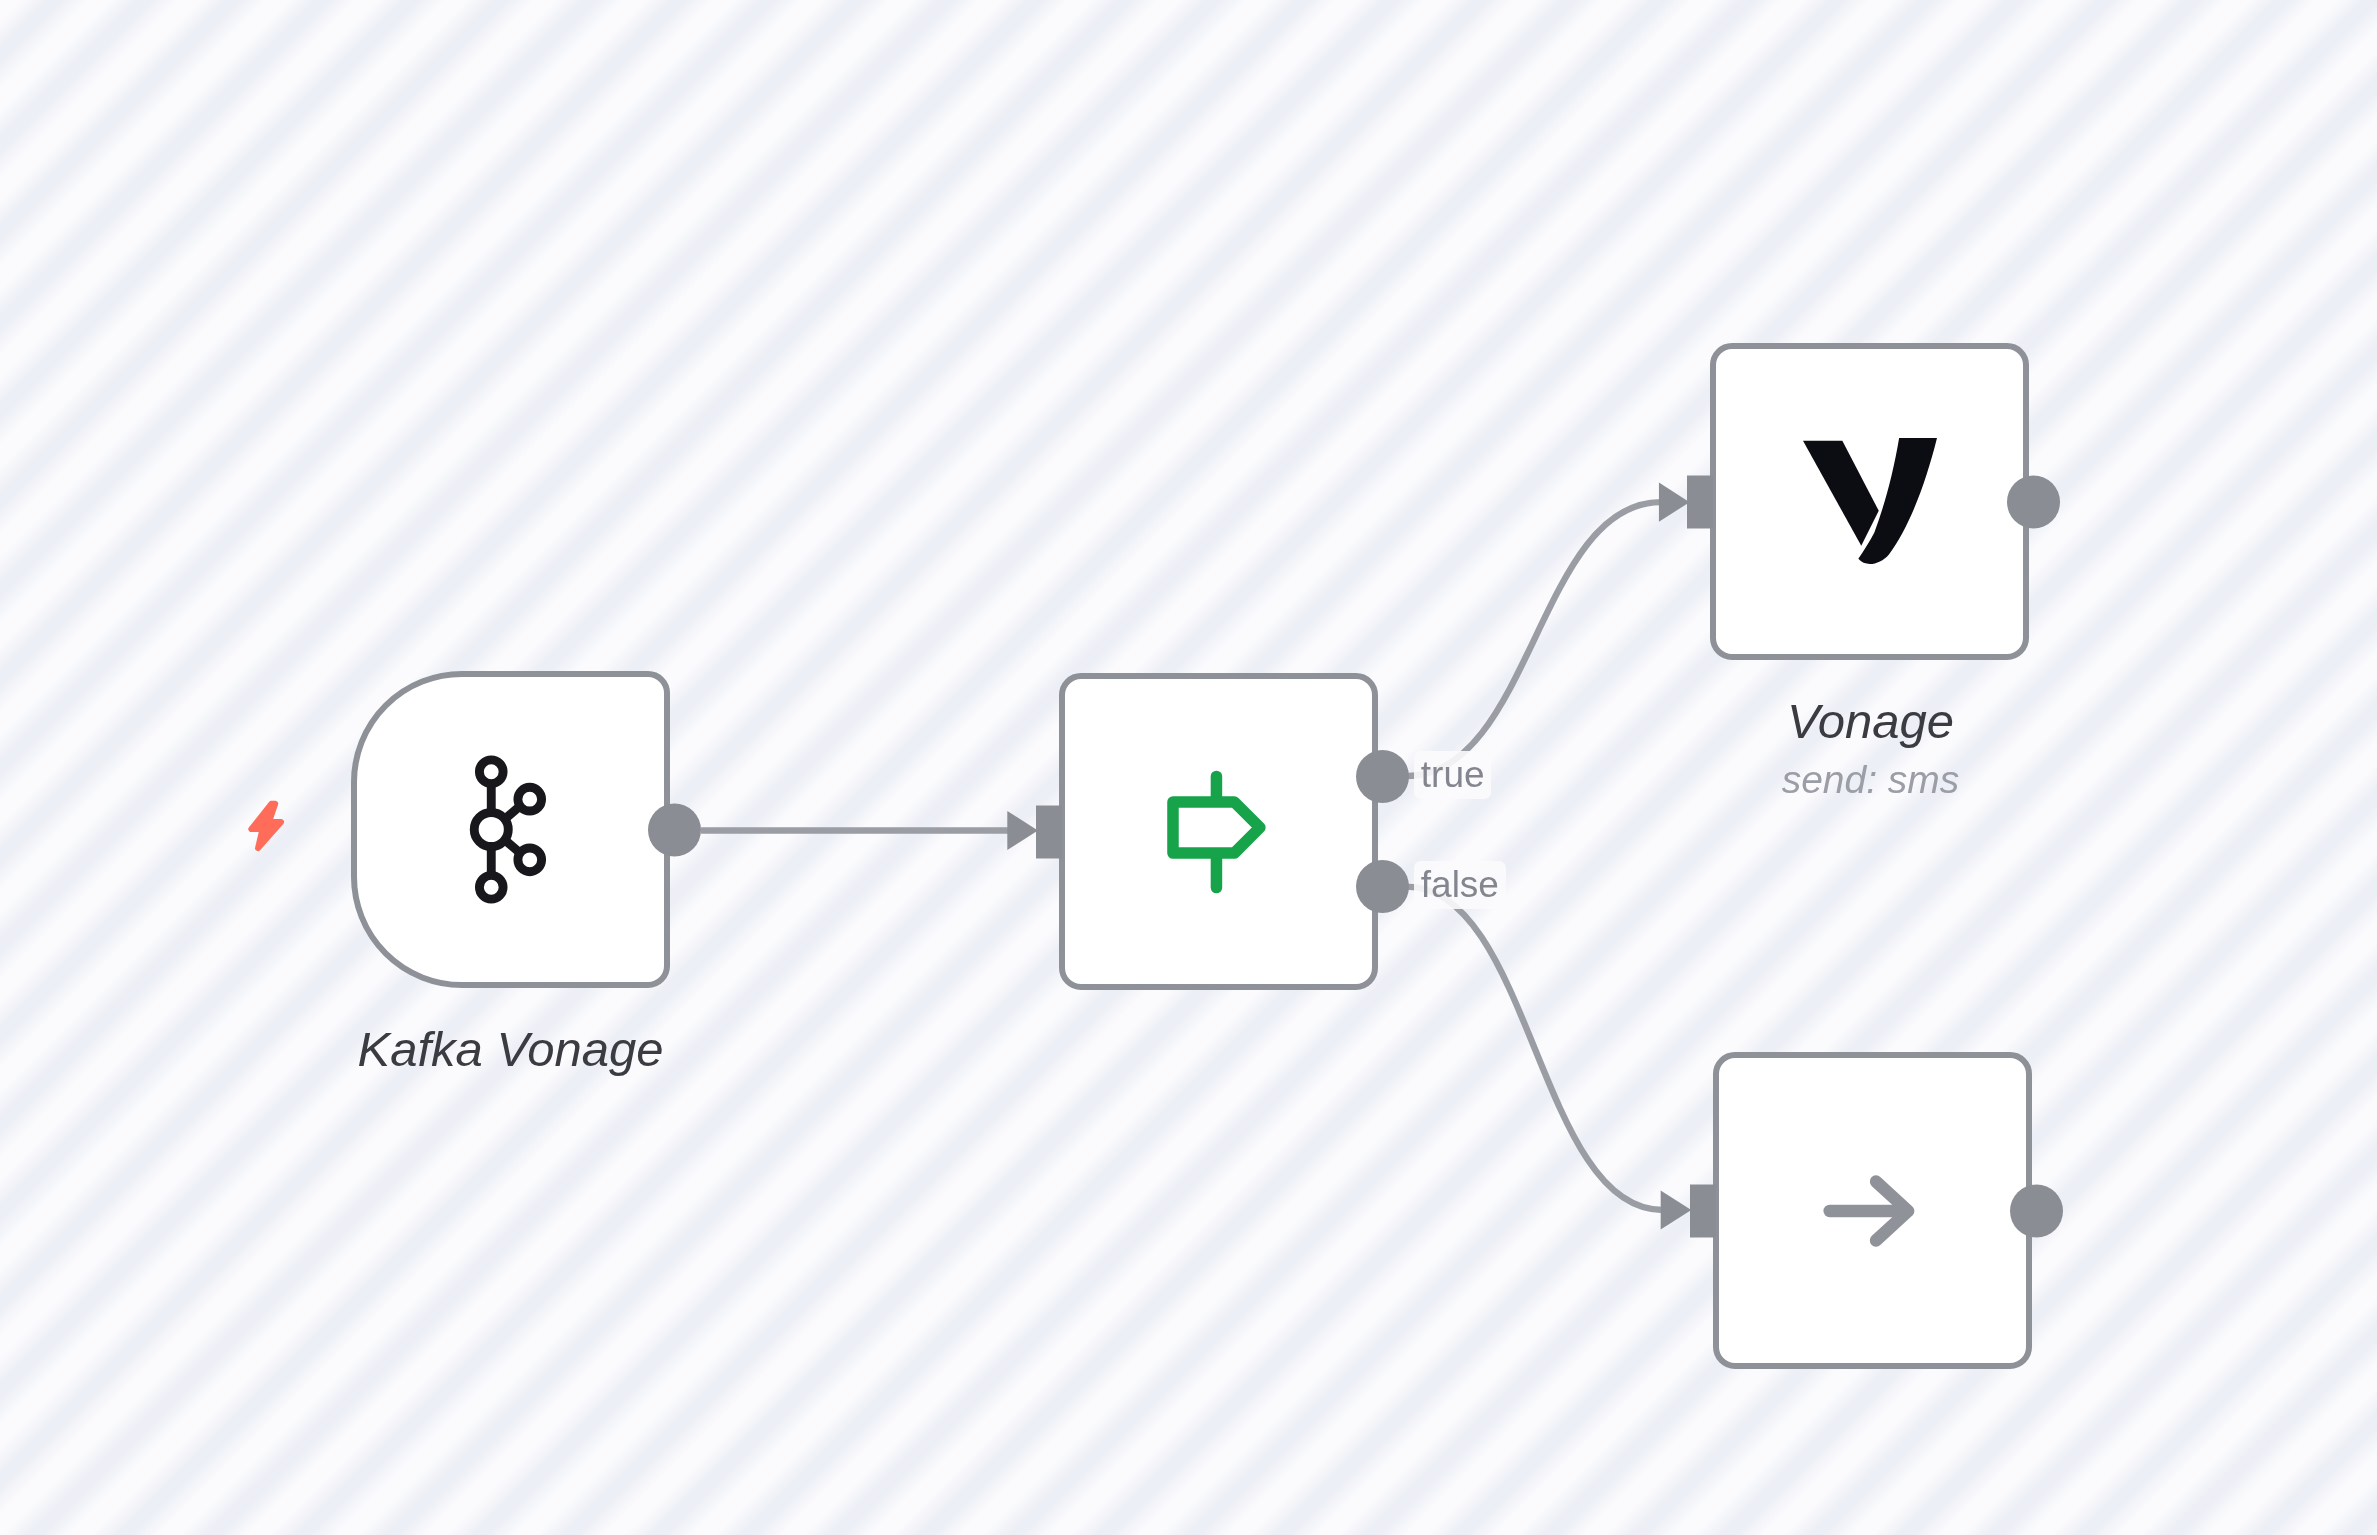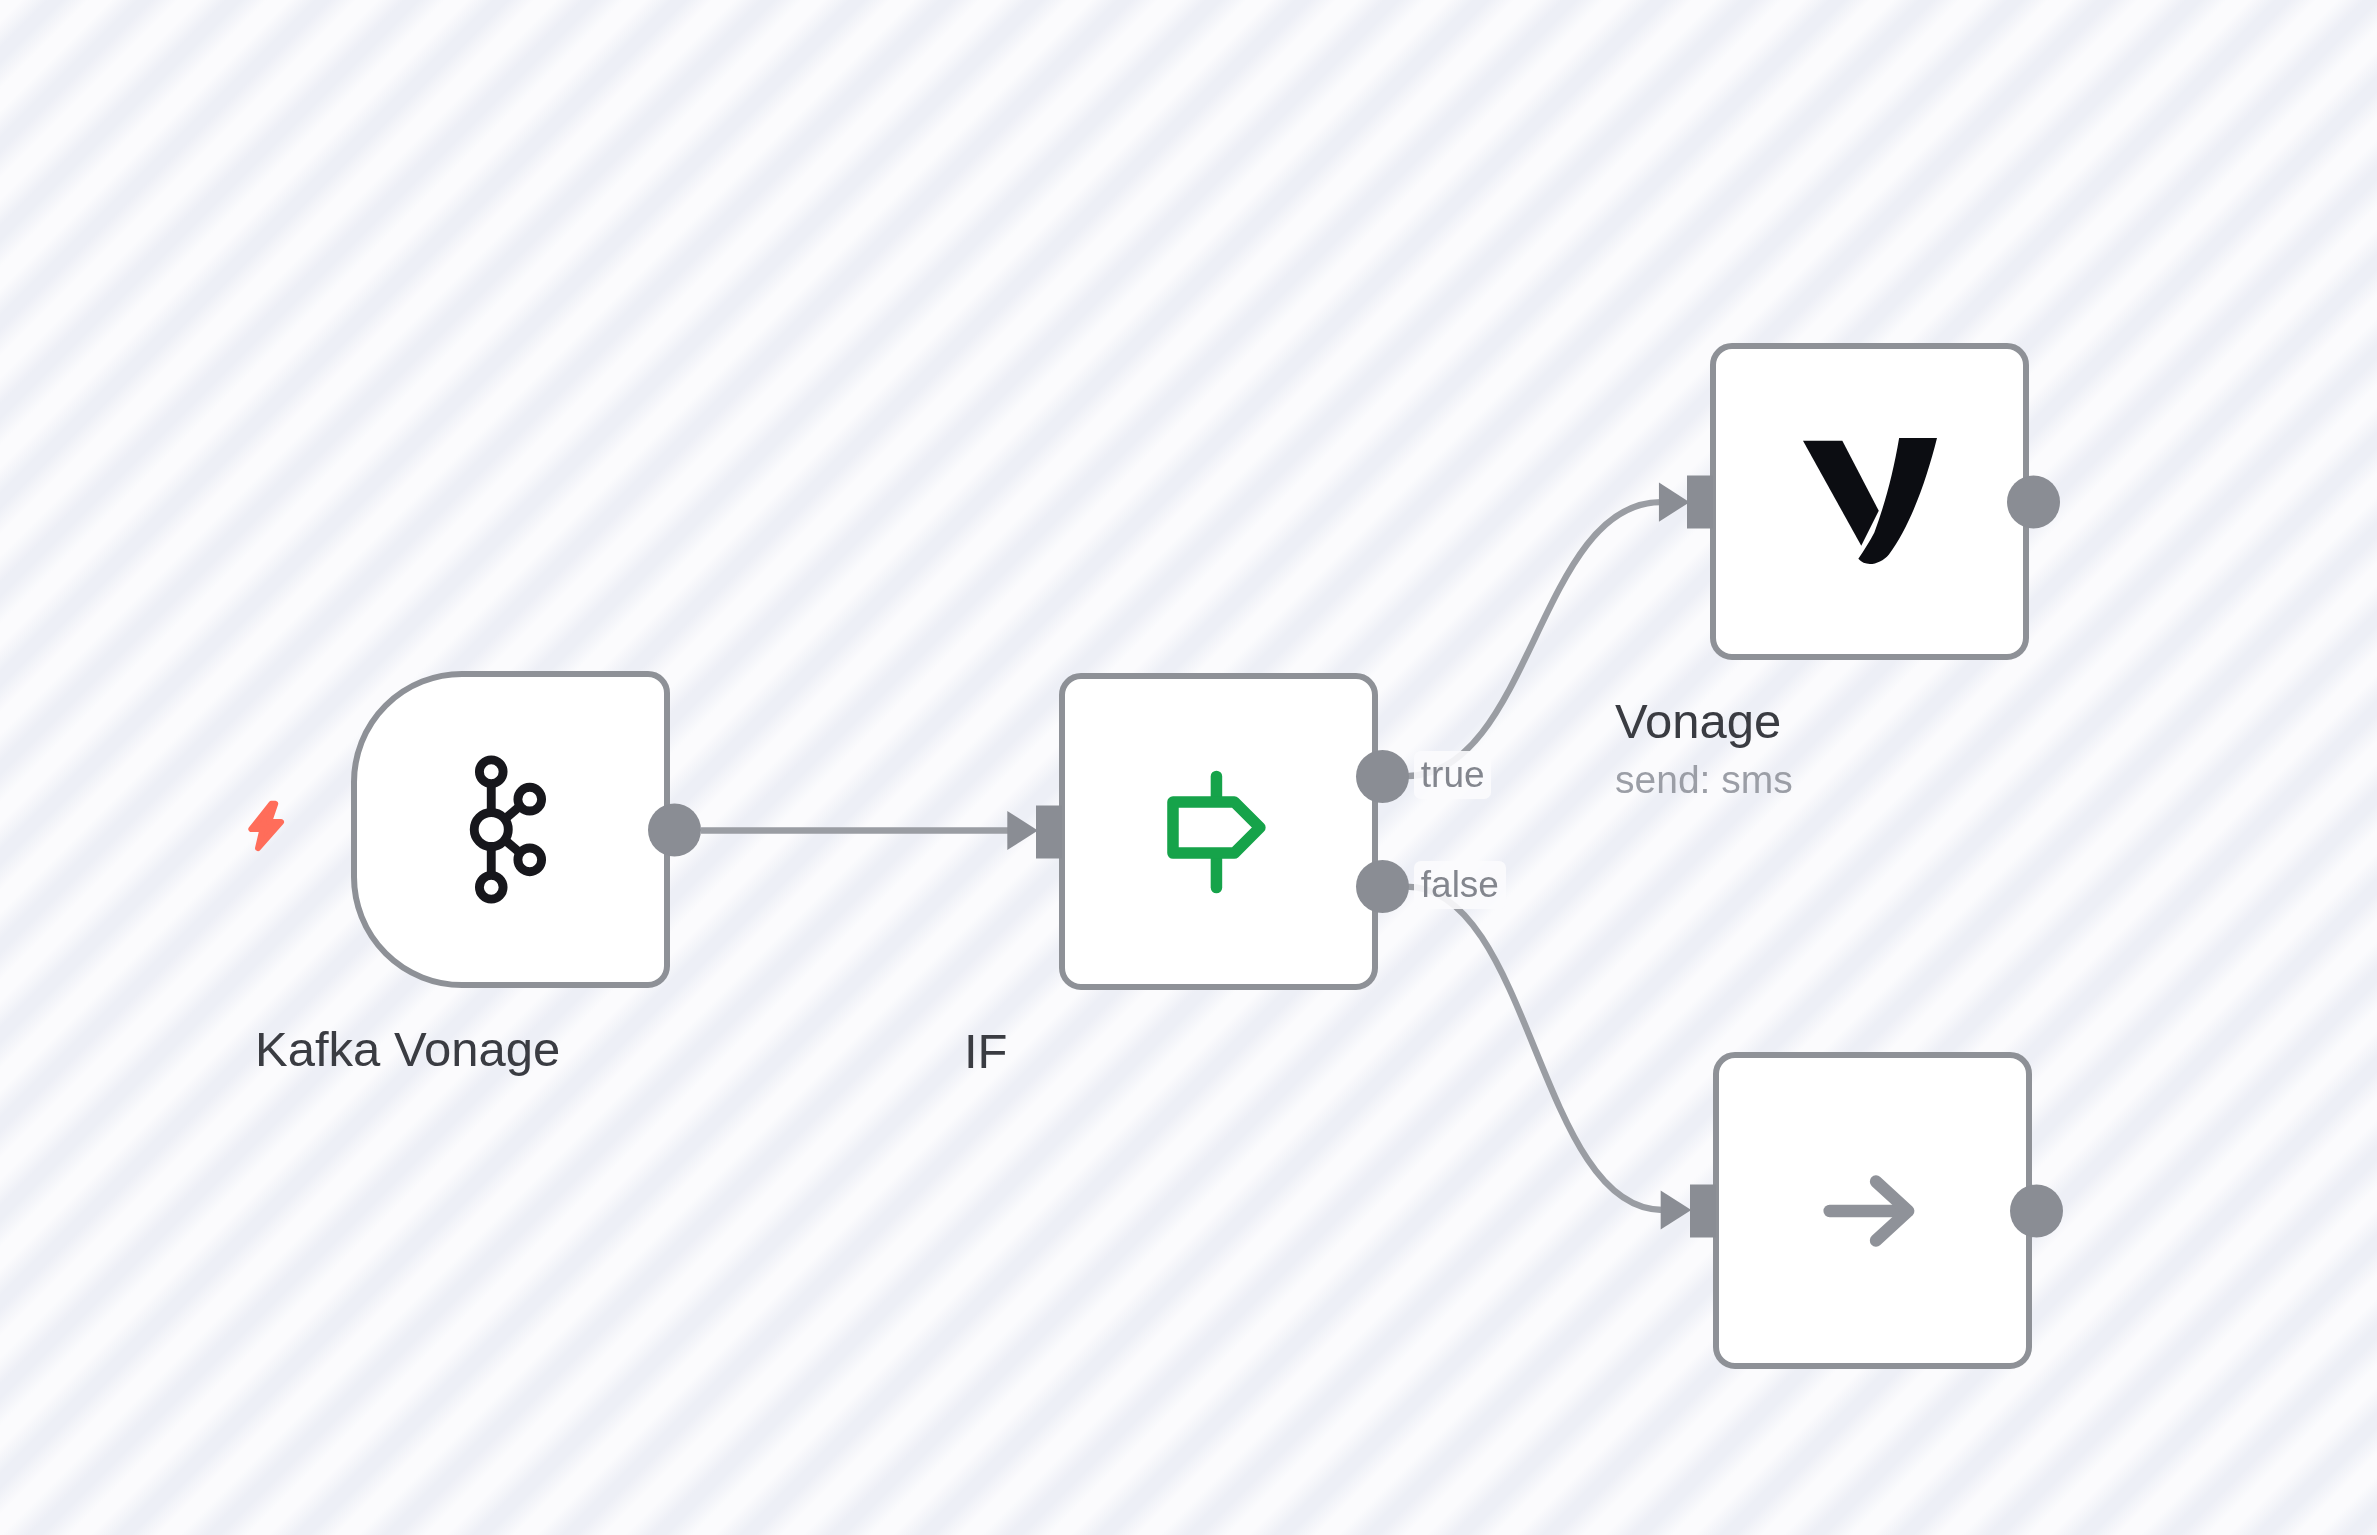--- a/index.html
+++ b/index.html
@@ -40,22 +40,24 @@
 
   .port-in{
     position:absolute;
     width:26px;height:53px;
     background:#8a8d94;
     left:-29px;top:50%;transform:translateY(-50%);
   }
 
   .node-label{
     position:absolute;width:511px;
+    text-align:center;
     font-size:49px;font-weight:500;color:#3a3c42;
     line-height:1.15;
+    font-style:italic;
   }
   .node-sublabel{
     font-size:39px;font-weight:400;color:#9b9ea6;
     margin-top:8.5px;
   }
 
   .port-label{
     position:absolute;
     font-size:37px;color:#83868e;
     background:rgba(251,251,253,0.9);
@@ -145,21 +147,20 @@
         <line x1="6" y1="24.5" x2="49" y2="24.5"></line>
         <polyline points="32,8 50,24.5 32,41"></polyline>
       </g>
     </svg>
     <span class="port-in"></span>
     <span class="port-out port-out--centered"></span>
   </div>
 
   <div class="node-label label--kafka">Kafka Vonage</div>
 
-  <div class="node-label label--if">IF</div>
 
   <div class="node-label label--vonage">
     <div>Vonage</div>
     <div class="node-sublabel">send: sms</div>
   </div>
 
 
   <span class="port-label port-label--true">true</span>
   <span class="port-label port-label--false">false</span>
 

